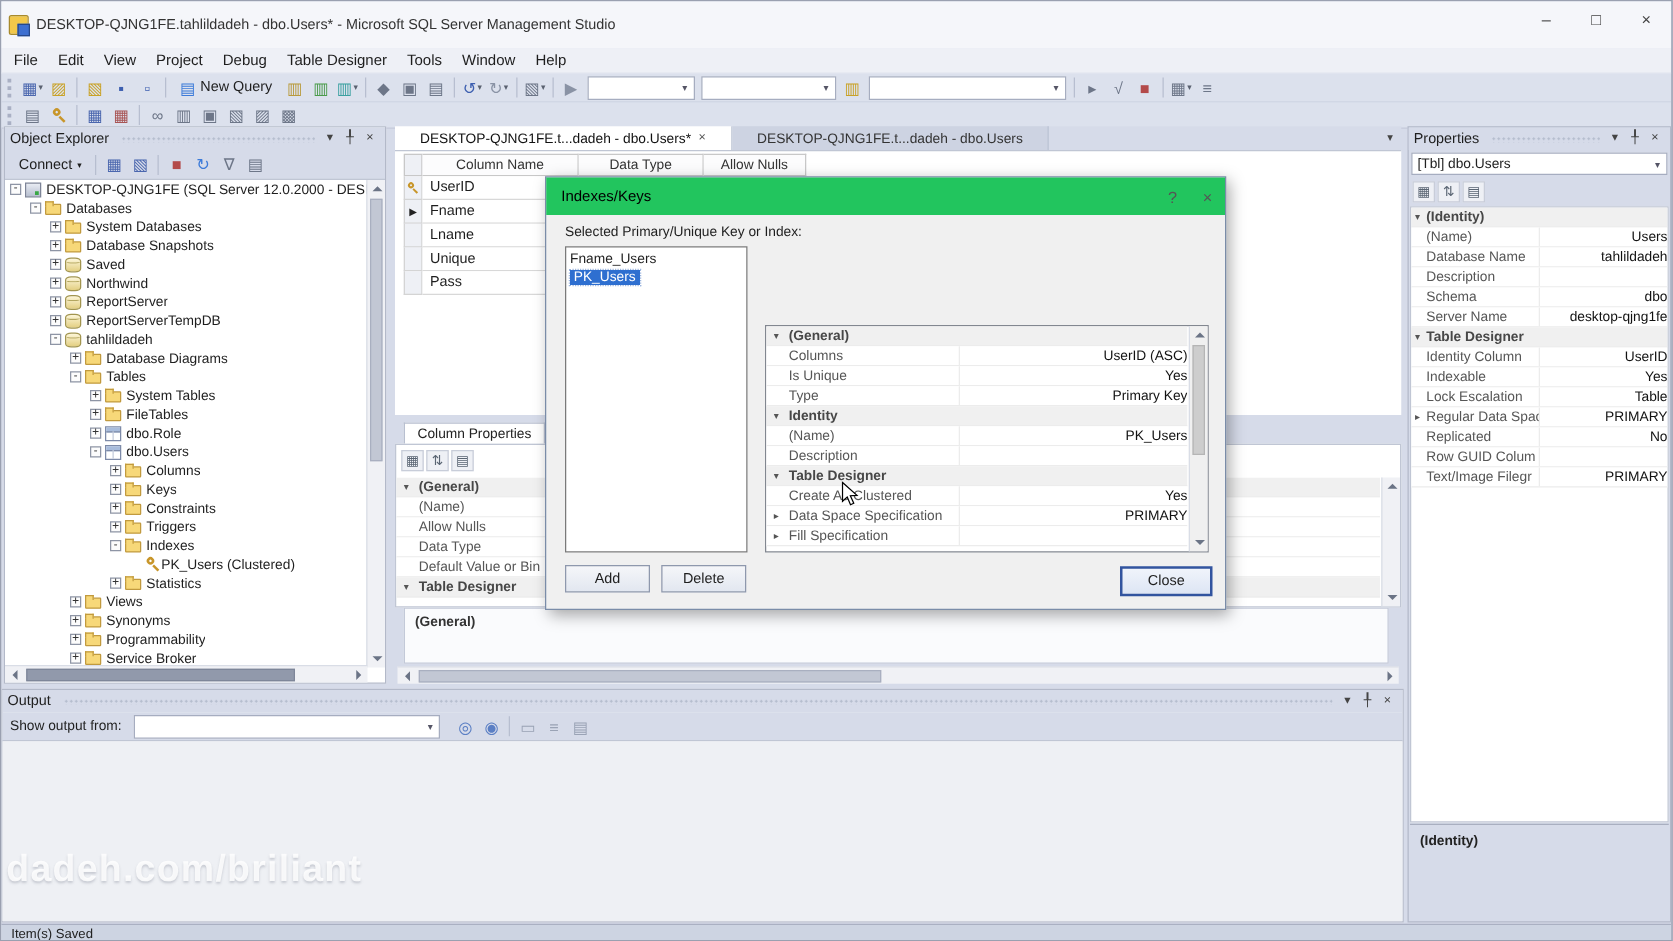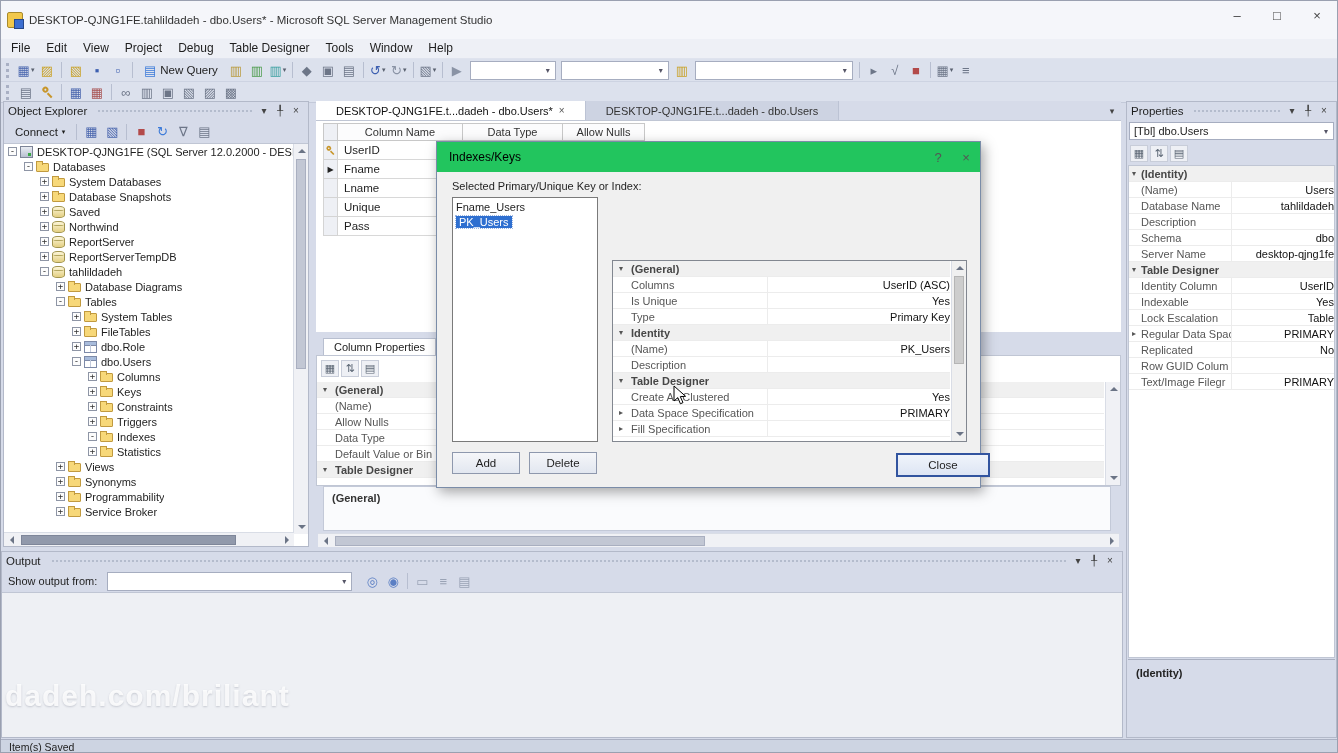--- a/index.html
+++ b/index.html
@@ -123,21 +123,21 @@
 .lb-item.sel .lb-text{background:#2e6fd0;color:#fff;padding:0 3px;outline:1px dotted #9db6e0;}
 .dlg-desc{position:absolute;left:175px;top:52px;width:355px;height:52px;background:#fff;border:1px solid #a3a3a3;padding:5px 7px;font-size:11px;color:#1e1e1e;}
 .dlg-grid{position:absolute;left:175px;top:118px;width:355px;height:182px;background:#fff;border:1px solid #828790;}
 .dlg-grid-rows{position:absolute;left:0;top:0;right:16px;bottom:0;overflow:hidden;}
 .dlg-grid .pg-label{flex:0 0 139px;}
 .dlg-grid .sb-v{top:0;bottom:0;right:0;height:auto;background:#f0f0f0;}
 .dlg-grid .sb-thumb-v{top:15px;height:88px;background:#cdcdcd;border-color:#b5b5b5;}
 .btn{position:absolute;height:22px;background:linear-gradient(#f5f6f9,#e2e7f0);border:1px solid #8e98ad;font-size:11.5px;color:#1e1e1e;display:flex;align-items:center;justify-content:center;}
 .btn.add{left:15px;top:310px;width:68px;}
 .btn.delete{left:92px;top:310px;width:68px;}
-.btn.close-btn{left:459px;top:311px;width:94px;height:24px;border:2px solid #32549f;background:linear-gradient(#f0f4fb,#dde5f4);}
+.btn.close-btn{left:459px;top:311px;width:74px;height:24px;border:2px solid #32549f;background:linear-gradient(#f0f4fb,#dde5f4);}
 
 
 .props{position:absolute;left:1125px;top:100px;width:211px;height:637px;background:#d6dbe9;border:1px solid #b3b9c9;}
 .props-combo{position:absolute;left:2px;top:20px;right:2px;height:18px;background:#fff;border:1px solid #a6adc0;display:flex;align-items:center;}
 .props-toolbar{position:absolute;left:0;top:41px;width:100%;height:21px;display:flex;align-items:center;gap:2px;padding-left:3px;}
 .props-grid{position:absolute;left:1px;top:63px;right:1px;bottom:79px;background:#fff;border:1px solid #c0c6d4;overflow:hidden;}
 .props-grid .pg-gut{width:10px;flex:0 0 10px;}
 .props-grid .pg-label{flex:0 0 93px;}
 .props-footer{position:absolute;left:1px;right:1px;bottom:1px;height:77px;background:#d6dbe9;border-top:1px solid #a9afc0;padding:7px 8px;}
 .props-footer .ftitle{font-weight:bold;font-size:11px;color:#222;}
@@ -442,20 +442,28 @@
         </div>
         <div class="tree-row" style="padding-left: 84px;">
           <span class="expander">+</span>
           <span class="tico folder"></span>
           <span class="tree-label">Triggers</span>
         </div>
         <div class="tree-row" style="padding-left: 84px;">
           <span class="expander">-</span>
           <span class="tico folder"></span>
           <span class="tree-label">Indexes</span>
+        </div>
+        <div class="tree-row" style="padding-left: 100px;">
+          <span class="expander none"></span>
+          <span class="key-ic" style="flex: 0 0 13px;">
+            <i class="kr"></i>
+            <i class="ks"></i>
+          </span>
+          <span class="tree-label">PK_Users (Clustered)</span>
         </div>
         <div class="tree-row" style="padding-left: 84px;">
           <span class="expander">+</span>
           <span class="tico folder"></span>
           <span class="tree-label">Statistics</span>
         </div>
         <div class="tree-row" style="padding-left: 52px;">
           <span class="expander">+</span>
           <span class="tico folder"></span>
           <span class="tree-label">Views</span>

